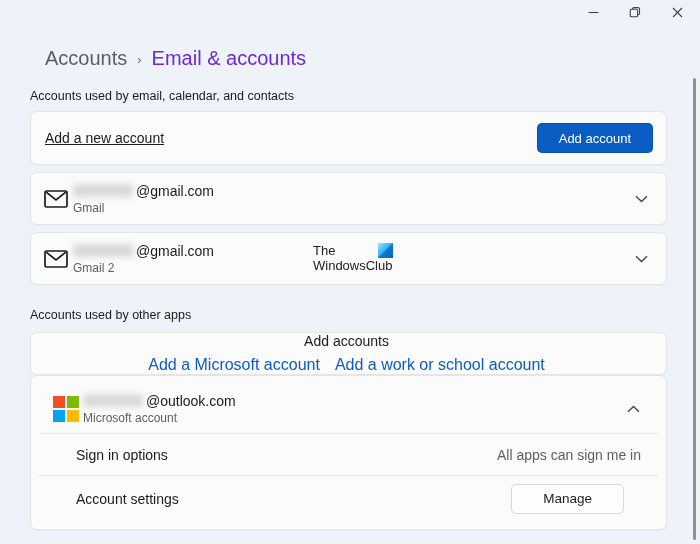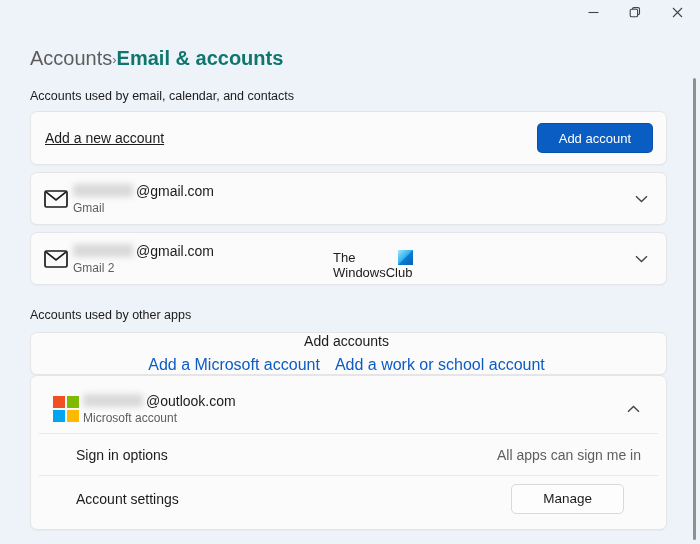--- a/index.html
+++ b/index.html
@@ -22,26 +22,27 @@
   }
   .win-btn {
     width: 42px; height: 26px;
     display: flex; align-items: center; justify-content: center;
     cursor: default;
   }
   .content { padding: 0 33px 0 30px; }
 
   .breadcrumb {
     margin-top: 16px; height: 28px;
-    display: flex; align-items: center; 
+    display: flex; align-items: center; gap: 10px;
     font-size: 20px;
+    margin-left: 15px;
   }
   .crumb-parent { color: #5d5d5d; }
   .crumb-sep { color: #6a6a6a; font-size: 13px; padding-top: 2px; }
-  .crumb-current { color: #0f766e; font-weight: 700; }
+  .crumb-current { color: #6d28d9; font-weight: 400; }
 
   .section-label {
     margin-top: 17px; height: 16px;
     font-size: 12.5px; font-weight: 400;
   }
   .section-label.second { margin-top: 23px; }
 
   .card {
     background: var(--color-card, #fbfbfb);
     border: 1px solid #e5e5e5;
@@ -115,26 +116,25 @@
     grid-template-rows: 12px 12px;
     gap: 2px;
   }
   .ms-logo .sq1 { background: var(--color-ms_red, #f25022); }
   .ms-logo .sq2 { background: var(--color-ms_green, #7fba00); }
   .ms-logo .sq3 { background: var(--color-ms_blue, #00a4ef); }
   .ms-logo .sq4 { background: var(--color-ms_yellow, #ffb900); }
 
   .watermark {
     position: absolute;
-    left: 313px; top: 250px;
+    left: 313px; top: 243px;
     width: 80px;
     font-size: 13px; line-height: 15px;
     color: #202020;
     pointer-events: none;
-    margin-left: 20px;
   }
   .wm-line1 { display: flex; justify-content: space-between; align-items: center; }
   .wm-logo {
     width: 15px; height: 15px;
     background: linear-gradient(135deg, #a8e4fb 0%, #2cb0f0 48%, #0a7ad1 52%, #0861b8 100%);
   }
 
   .scrollbar {
     position: absolute;
     right: 4px; top: 78px;

